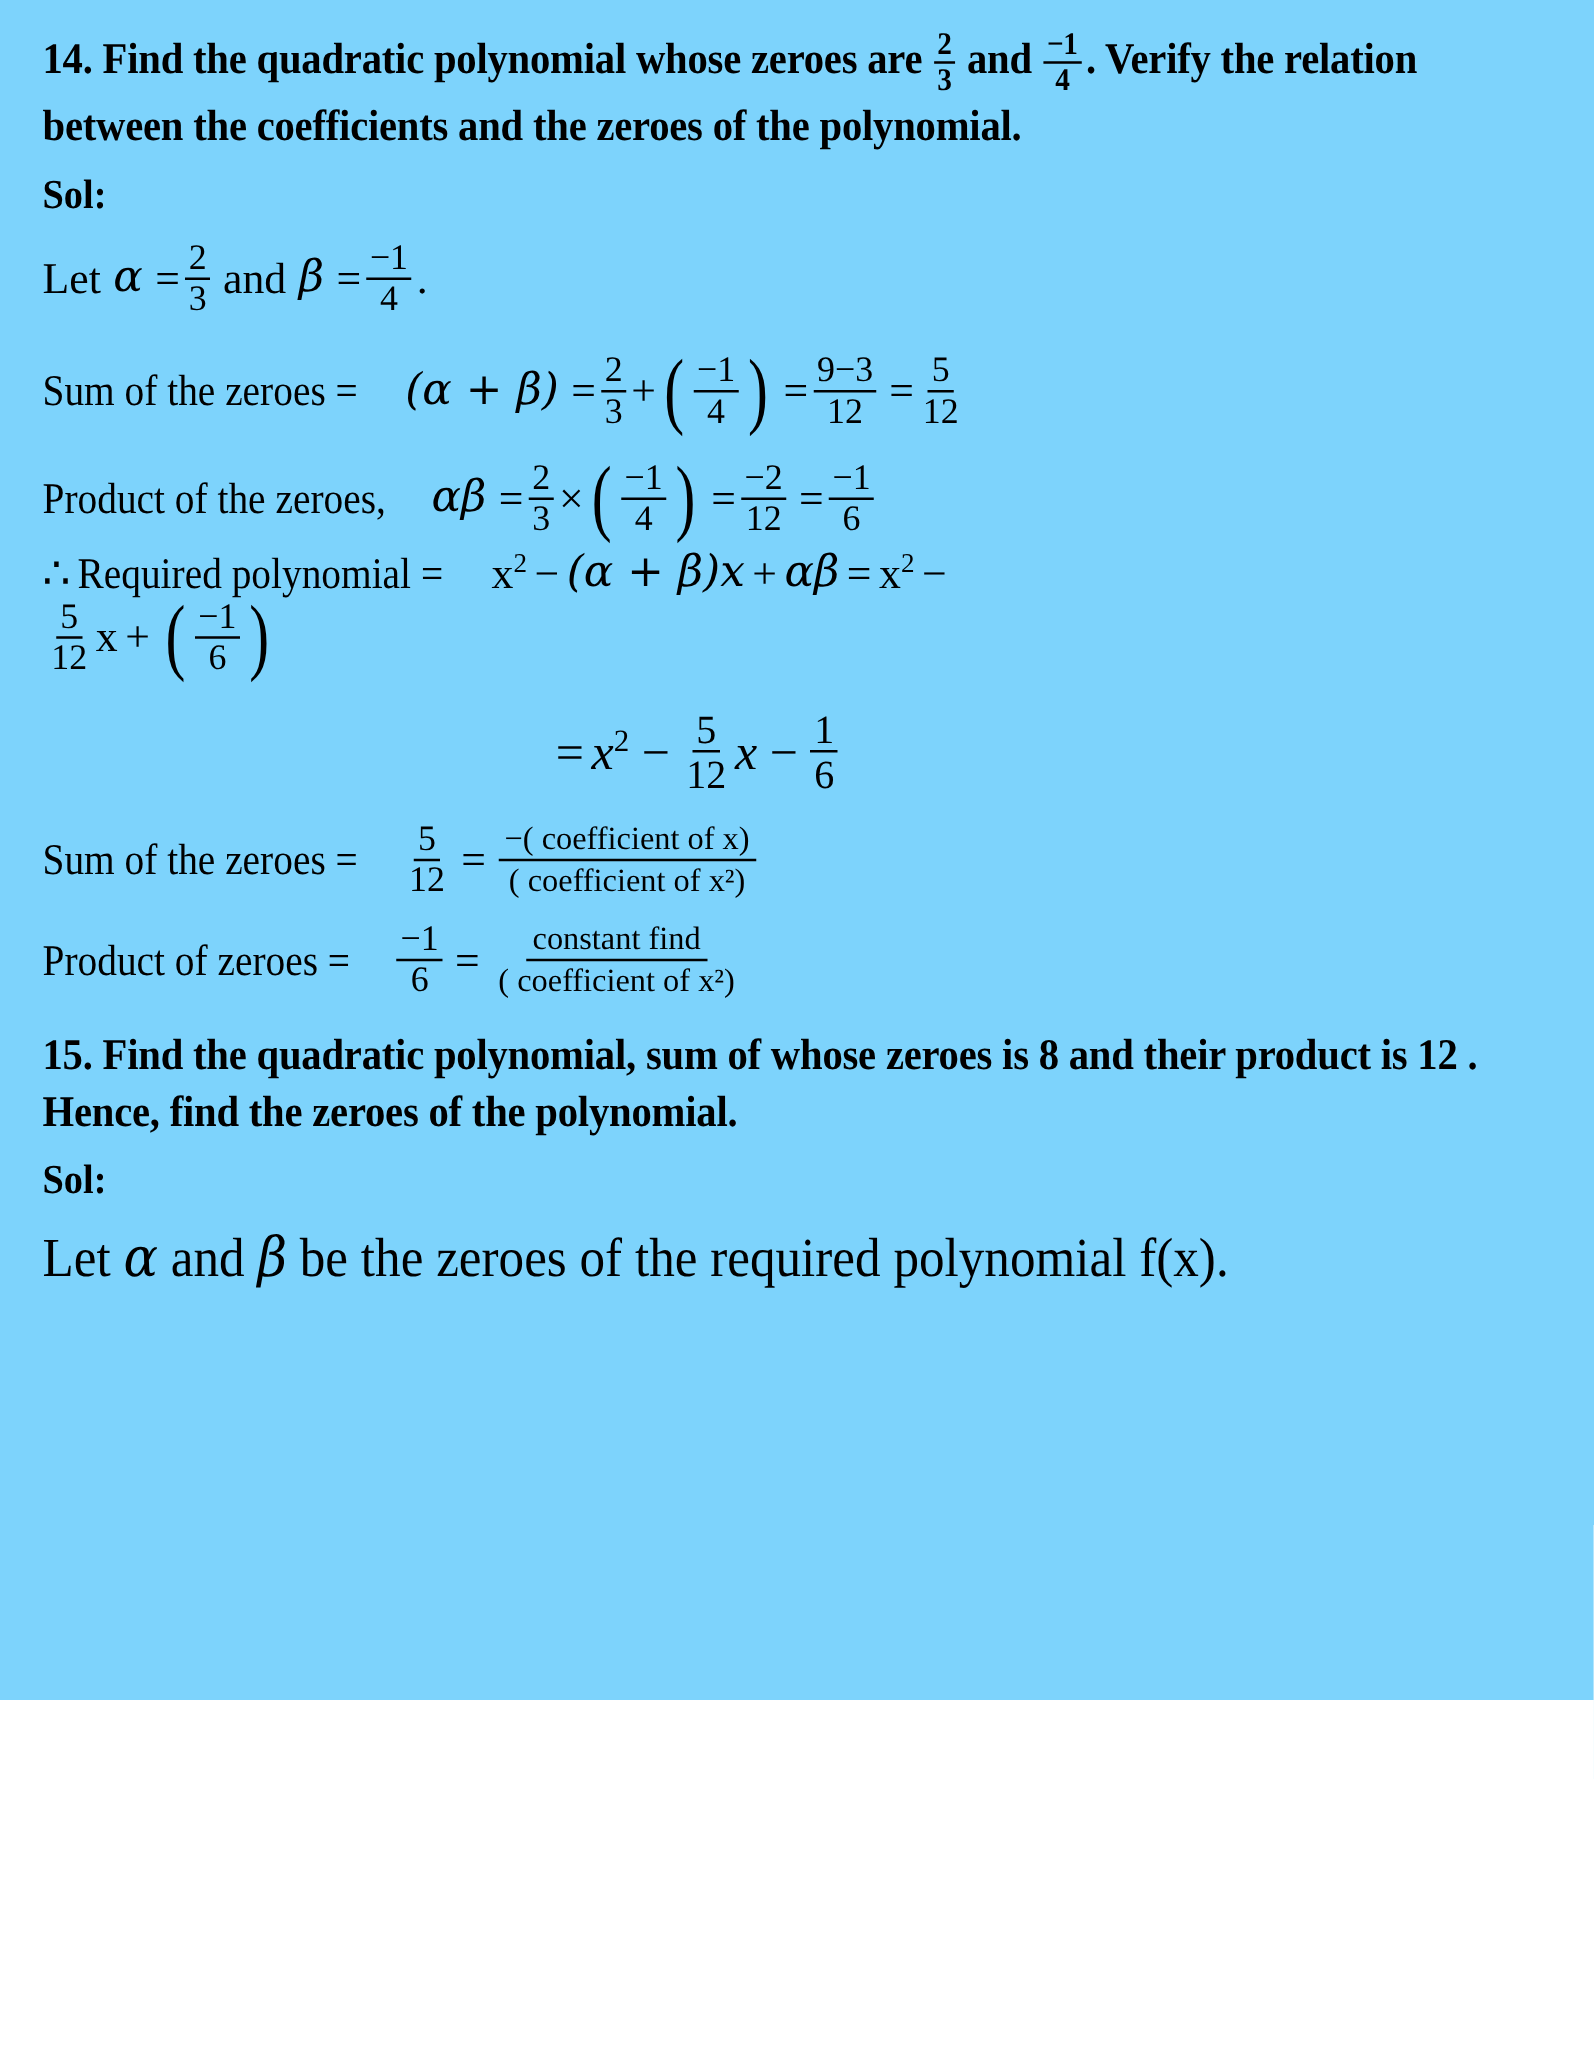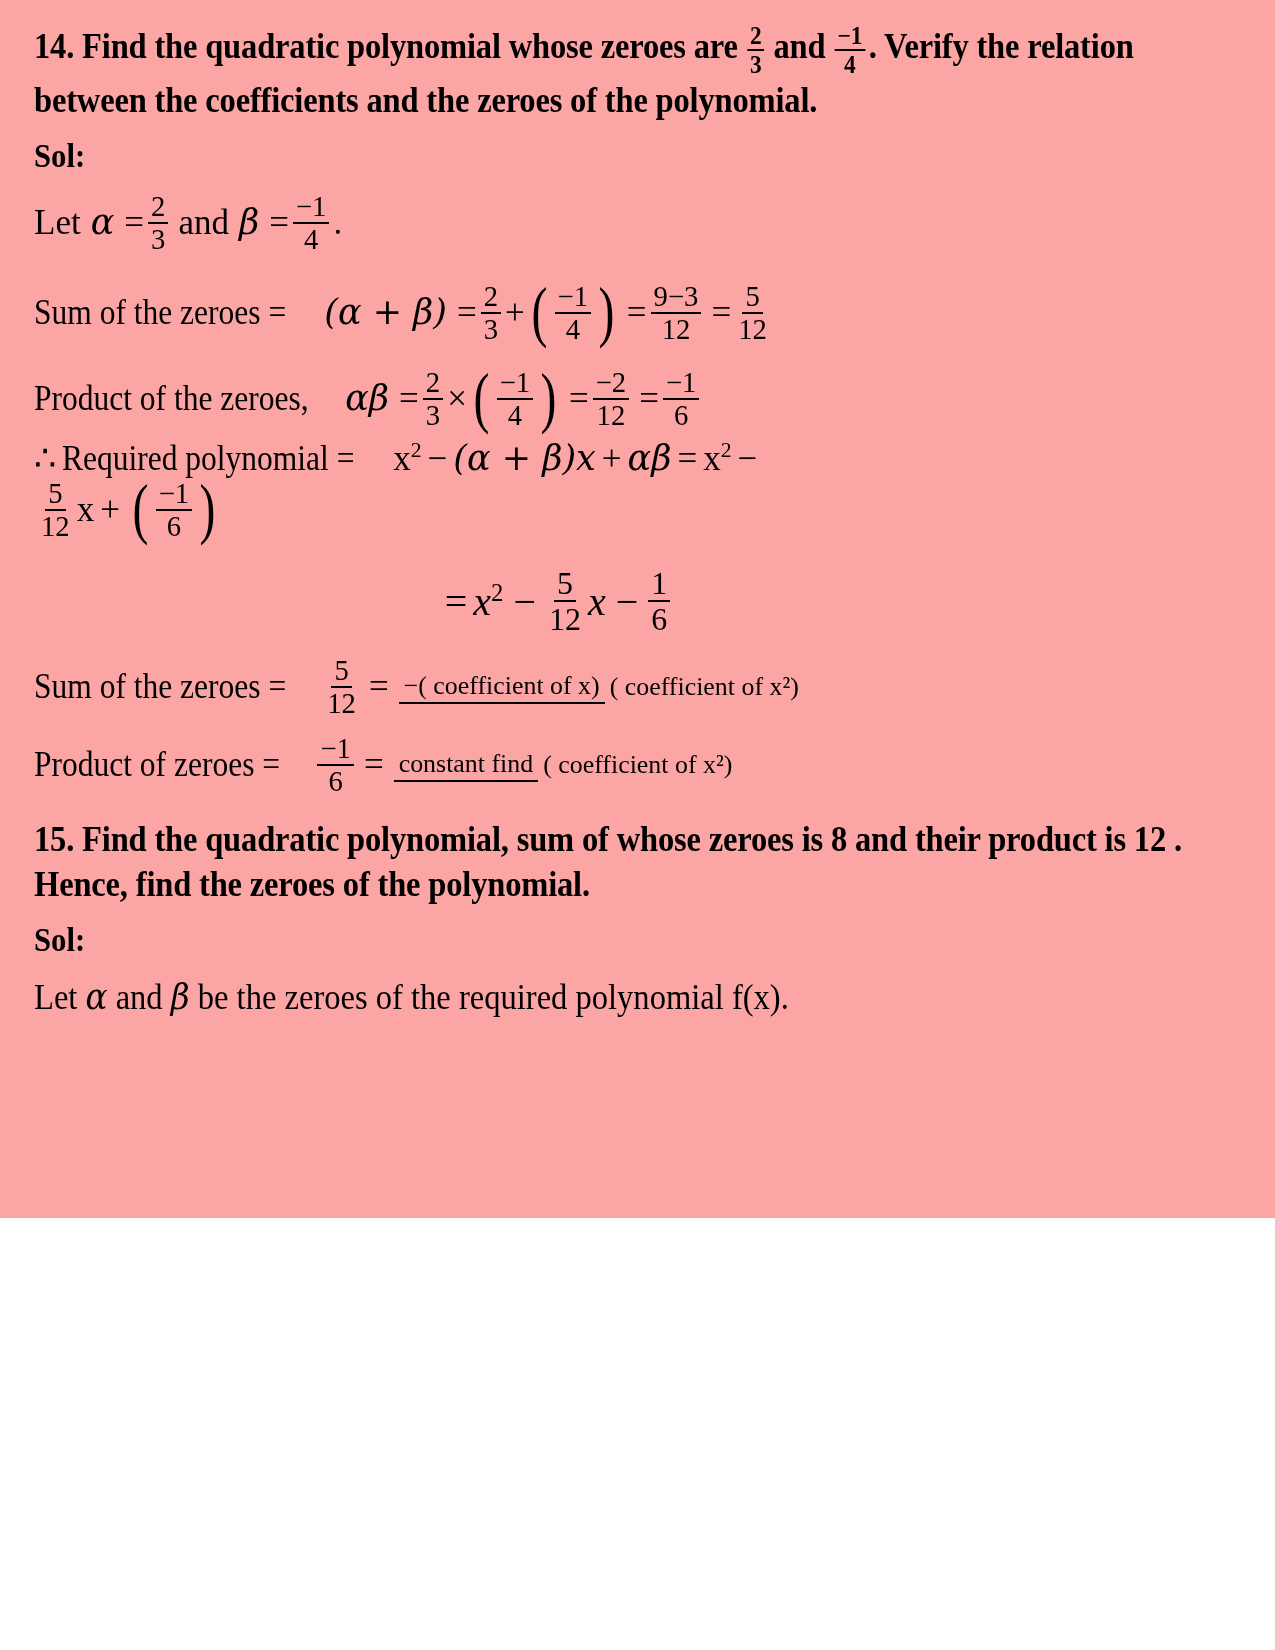--- a/index.html
+++ b/index.html
@@ -10,24 +10,24 @@
   body {
     width: 1275px;
     height: 1650px;
     font-family: "Liberation Serif", "DejaVu Serif", serif;
     color: #000000;
     overflow: hidden;
   }
   .page {
     position: relative;
     width: 1275px;
-    height: 1218px;
+    height: 1360px;
     padding: 0;
     box-sizing: border-box;
-    background: #fca5a5;
+    background: #7dd3fc;
   }
   .content {
     padding: 22px 30px 0 34px;
     box-sizing: border-box;
   }
 
   
   .qhead {
     font-family: "Liberation Serif", "DejaVu Serif", serif;
     font-weight: bold;
@@ -117,38 +117,38 @@
     align-items: center;
     font-size: 40px;
     margin: 24px 0 18px 0;
     padding-right: 160px;
   }
   .display-eq .frac .num, .display-eq .frac .den { font-size: 0.80em; }
 
   
   .wfrac {
     display: inline-flex;
-    flex-direction: row;
+    flex-direction: column;
     align-items: center;
     vertical-align: middle;
     margin: 0 4px;
     line-height: 1.0;
   }
   .wfrac .num, .wfrac .den {
     display: block;
     font-size: 0.74em;
     padding: 1px 5px;
     line-height: 1.16;
     white-space: nowrap;
     text-align: center;
   }
   .wfrac .num { border-bottom: 2.2px solid #000; }
 
   .para {
-    font-size: 35px;
+    font-size: 44px;
     line-height: 1.26;
     margin: 0;
   }
   .para .cond2 {
     display: inline-block;
     transform: scaleX(0.93);
     transform-origin: left center;
   }
   .gap-s { height: 10px; }
   .gap-m { height: 20px; }

